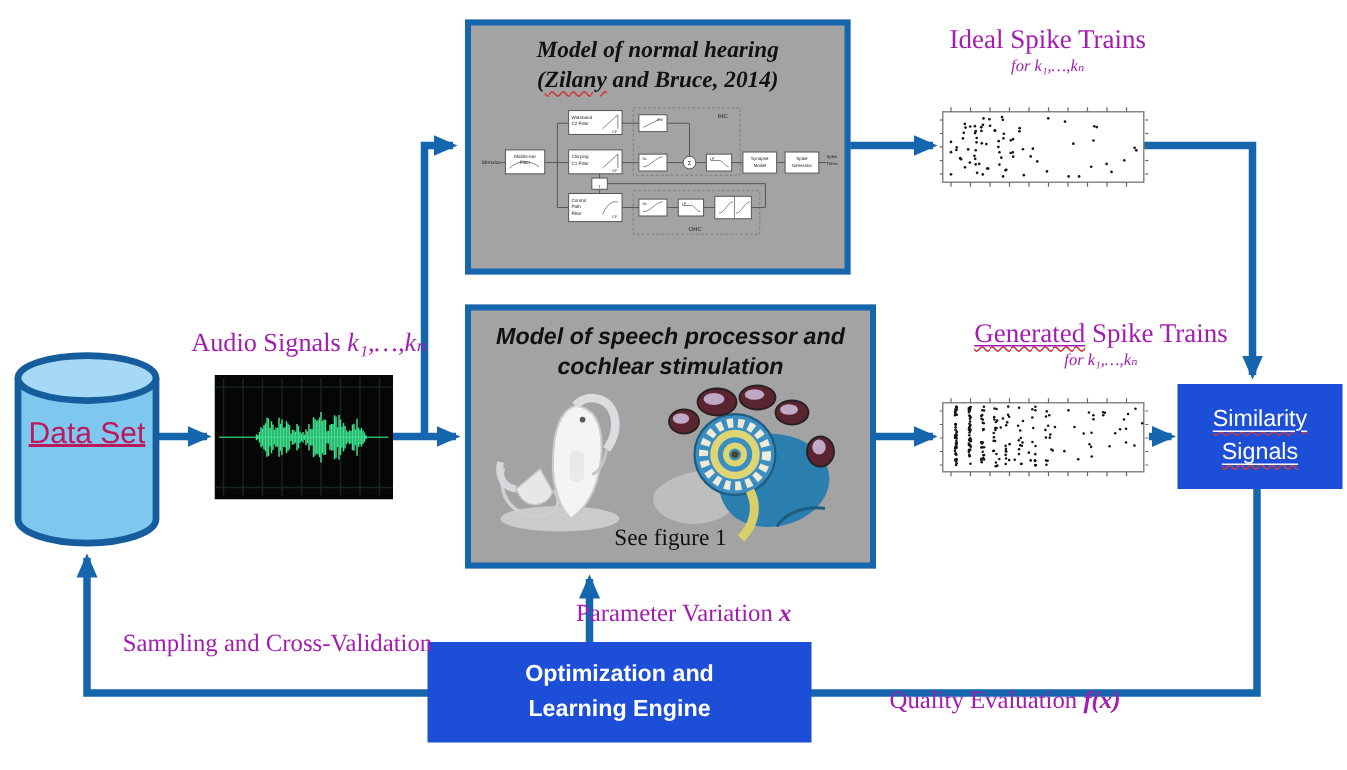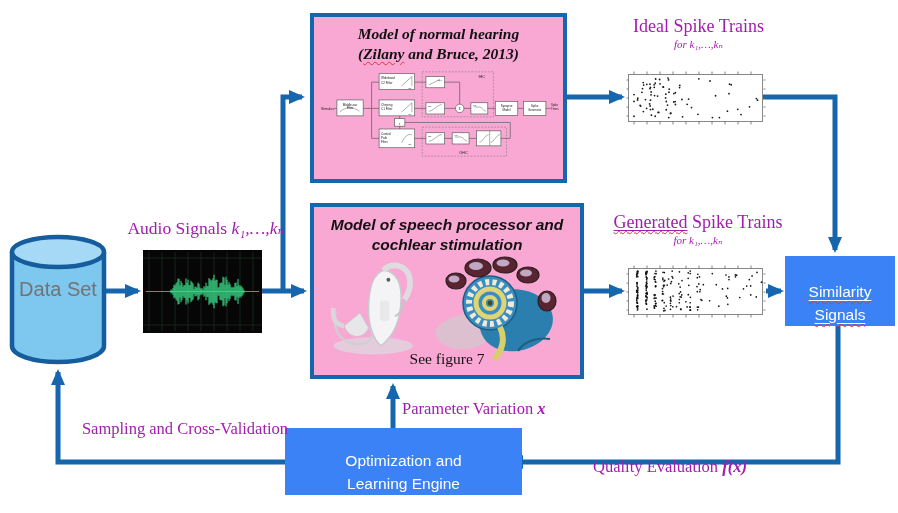--- a/index.html
+++ b/index.html
@@ -3,23 +3,23 @@
 <meta charset="utf-8">
 <style>
   html,body{margin:0;padding:0;background:#fff;}
   #canvas{position:relative;width:898px;height:513px;background:#fff;overflow:hidden;
           font-family:"Liberation Sans","DejaVu Sans",sans-serif;}
   .abs{position:absolute;}
   .serif{font-family:"Liberation Serif","DejaVu Serif",serif;}
   .sans{font-family:"Liberation Sans","DejaVu Sans",sans-serif;}
   .pink{color:#a21caf;}
   .center{text-align:center;}
-  .outline-box{box-sizing:border-box;border:4px solid #1666ad;background:#f9a8d4;}
-  .bluebox{box-sizing:border-box;background:#3b82f6;color:#fff;display:flex;flex-direction:column;
-           justify-content:flex-end;align-items:center;line-height:1.45;font-size:15.5px;}
+  .outline-box{box-sizing:border-box;border:4px solid #1666ad;background:#a3a3a3;}
+  .bluebox{box-sizing:border-box;background:#1d4ed8;color:#fff;display:flex;flex-direction:column;
+           justify-content:center;align-items:center;line-height:1.45;font-size:15.5px;}
   .title-serif{font-weight:700;font-style:italic;font-size:15.5px;line-height:1.3;color:#111;}
   .title-sans{font-weight:700;font-style:italic;font-size:15.5px;line-height:1.3;color:#111;}
   .bi{font-weight:700;font-style:italic;}
   .it{font-style:italic;}
   .sc-wavy{text-decoration:underline wavy #cf3a3a 1px;text-underline-offset:3px;}
   .sc-wavy-tight{text-decoration:underline wavy #cf3a3a 1px;text-underline-offset:2px;}
   .u-solid{text-decoration:underline;text-decoration-thickness:1.2px;}
   .label-18{font-size:18px;line-height:1.2;}
   .label-16{font-size:11px;line-height:1.2;}
   .nowrap{white-space:nowrap;}
@@ -46,21 +46,21 @@
       <path d="M838,324 L838,462 L510,462" marker-end="url(#arr)"></path>
       <path d="M393,430 L393,386" marker-end="url(#arr)"></path>
       <path d="M287,462 L58,462 L58,372" marker-end="url(#arr)"></path>
     </g>
   </svg>
 
   <svg class="abs" style="left:8px;top:226px;" width="100" height="144">
     <path d="M4,26 L4,120 A46,16 0 0 0 96,120 L96,26" fill="#7ec7ee" stroke="#155d9c" stroke-width="4.5"></path>
     <ellipse cx="50" cy="26" rx="46" ry="15" fill="#a5d9f5" stroke="#155d9c" stroke-width="4.5"></ellipse>
   </svg>
-  <div class="abs sans center" style="left:8px;top:278px;width:100px;font-size:20px;color:#737373;">Data Set</div>
+  <div class="abs sans center" style="left:8px;top:278px;width:100px;font-size:20px;color:#be185d;text-decoration:underline;">Data Set</div>
 
   <div class="abs serif pink center nowrap" style="left:108px;top:218px;width:196px;font-size:17.5px;"><span>Audio Signals </span><span class="it">k₁,…,kₙ</span></div>
 
   <svg class="abs" style="left:143px;top:250px;" width="119" height="83">
     <rect x="0" y="0" width="119" height="83" fill="#060606"></rect>
     <g id="wave-grid" stroke="#16251d" stroke-width="1">
         <line x1="6" y1="2" x2="6" y2="81"></line>
         <line x1="19" y1="2" x2="19" y2="81"></line>
         <line x1="32" y1="2" x2="32" y2="81"></line>
         <line x1="45" y1="2" x2="45" y2="81"></line>
@@ -147,21 +147,21 @@
         <line x1="98" y1="35.390791131283194" x2="98" y2="47.609208868716806"></line>
         <line x1="99" y1="37.05519008573478" x2="99" y2="45.94480991426522"></line>
         <line x1="100" y1="38.32721220829431" x2="100" y2="44.67278779170569"></line>
         <line x1="101" y1="40.190076419407895" x2="101" y2="42.809923580592105"></line>
       </g>
   </svg>
 
   <div class="abs outline-box" style="left:310px;top:13px;width:257px;height:170px;">
     <div class="serif title-serif center" style="padding-top:7px;">
       <div>Model of normal hearing</div>
-      <div><span>(</span><span class="sc-wavy-tight">Zilany</span><span> and Bruce, 2013)</span></div>
+      <div><span>(</span><span class="sc-wavy-tight">Zilany</span><span> and Bruce, 2014)</span></div>
     </div>
 
     <svg class="abs" style="left:7px;top:52px;" width="238" height="90" viewBox="0 0 254 96" font-family="Liberation Sans, sans-serif" fill="#222">
       <g stroke="#555" stroke-width="0.7" fill="none">
         <line x1="14" y1="42" x2="17" y2="42"></line>
         <rect x="17" y="33" width="28" height="17" fill="#fff"></rect>
         <path d="M20,46 C26,40 34,40 41,45" stroke-width="0.5"></path>
         <line x1="45" y1="42" x2="54" y2="42"></line>
         <line x1="54" y1="14" x2="54" y2="74"></line>
         <line x1="54" y1="14" x2="62" y2="14"></line>
@@ -274,21 +274,21 @@
         <ellipse cx="117" cy="46" rx="9" ry="10" fill="#5a2430"></ellipse>
       </g>
       <g fill="#cbb8d6" opacity="0.9">
         <ellipse cx="46" cy="11" rx="7" ry="4"></ellipse>
         <ellipse cx="73" cy="8" rx="6.5" ry="3.5"></ellipse>
         <ellipse cx="96" cy="18" rx="6" ry="3.5"></ellipse>
         <ellipse cx="24" cy="24" rx="5.5" ry="3.5"></ellipse>
         <ellipse cx="116" cy="43" rx="4.5" ry="5"></ellipse>
       </g>
     </svg>
-    <div class="abs serif center" style="left:0;bottom:7px;width:100%;font-size:15.5px;color:#111;">See figure 7</div>
+    <div class="abs serif center" style="left:0;bottom:7px;width:100%;font-size:15.5px;color:#111;">See figure 1</div>
   </div>
 
   <div class="abs serif pink center" style="left:606px;top:16px;width:185px;">
     <div class="label-18 nowrap">Ideal Spike Trains</div>
     <div class="label-16 it">for k₁,…,kₙ</div>
   </div>
 
   <svg class="abs" style="left:626px;top:70px;" width="140" height="56">
     <rect x="2.5" y="4.5" width="134" height="47" fill="#fff" stroke="#888" stroke-width="1"></rect>
     <g id="ideal-ticks" stroke="#666" stroke-width="0.8">
@@ -398,21 +398,21 @@
         <circle cx="62.58671604938272" cy="29.107853223593963" r="0.9" fill="#1a1a1a"></circle>
         <circle cx="72.83355555555556" cy="8.863340192043896" r="0.9" fill="#1a1a1a"></circle>
         <circle cx="130.3840987654321" cy="28.577674897119344" r="0.9" fill="#1a1a1a"></circle>
         <circle cx="47.860567901234575" cy="23.559499314128942" r="0.9" fill="#1a1a1a"></circle>
         <circle cx="61.138518518518524" cy="34.30264060356653" r="0.9" fill="#1a1a1a"></circle>
         <circle cx="65.50683950617284" cy="37.59722222222222" r="0.9" fill="#1a1a1a"></circle>
         <circle cx="71.98775308641976" cy="44.30744170096022" r="0.9" fill="#1a1a1a"></circle>
       </g>
   </svg>
 
-  <div class="abs serif pink center" style="left:598px;top:212px;width:200px;">
+  <div class="abs serif pink center" style="left:634px;top:212px;width:200px;">
     <div class="label-18 nowrap"><span class="sc-wavy-tight"><span class="u-solid">Generated</span></span><span> Spike Trains</span></div>
     <div class="label-16 it">for k₁,…,kₙ</div>
   </div>
 
   <svg class="abs" style="left:626px;top:264px;" width="140" height="55">
     <rect x="2.5" y="4.5" width="134" height="46" fill="#fff" stroke="#888" stroke-width="1"></rect>
     <g id="gen-ticks" stroke="#666" stroke-width="0.8">
         <line x1="8" y1="1.5" x2="8" y2="4.5"></line>
         <line x1="8" y1="50.5" x2="8" y2="53.5"></line>
         <line x1="21" y1="1.5" x2="21" y2="4.5"></line>
@@ -664,22 +664,22 @@
         <circle cx="109.49821604938272" cy="12.790637860082306" r="0.85" fill="#151515"></circle>
         <circle cx="102.98995061728394" cy="15.550240054869684" r="0.85" fill="#151515"></circle>
       </g>
   </svg>
 
   <div class="abs bluebox sans" style="left:785px;top:256px;width:110px;height:70px;">
     <div class="sc-wavy"><span class="u-solid">Similarity</span></div>
     <div class="sc-wavy"><span class="u-solid">Signals</span></div>
   </div>
 
-  <div class="abs bluebox sans" style="left:285px;top:428px;width:237px;height:67px;">
+  <div class="abs bluebox sans" style="left:285px;top:428px;width:256px;height:67px;font-weight:bold;">
     <div>Optimization and</div>
     <div>Learning Engine</div>
   </div>
 
-  <div class="abs serif pink nowrap" style="left:402px;top:399px;font-size:16.5px;"><span>Parameter Variation </span><span class="bi">x</span></div>
+  <div class="abs serif pink nowrap" style="left:384px;top:399px;font-size:16.5px;"><span>Parameter Variation </span><span class="bi">x</span></div>
   <div class="abs serif pink center nowrap" style="left:560px;top:429px;width:220px;font-size:16.5px;margin-top:28px;"><span>Quality Evaluation </span><span class="bi">f(x)</span></div>
   <div class="abs serif pink center nowrap" style="left:55px;top:419px;width:228px;font-size:16.5px;margin-left:16px;">Sampling and Cross-Validation</div>
 
 </div>
 
 </body></html>

